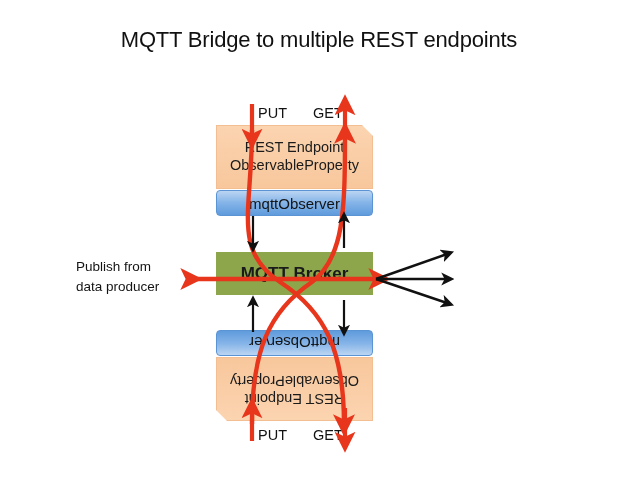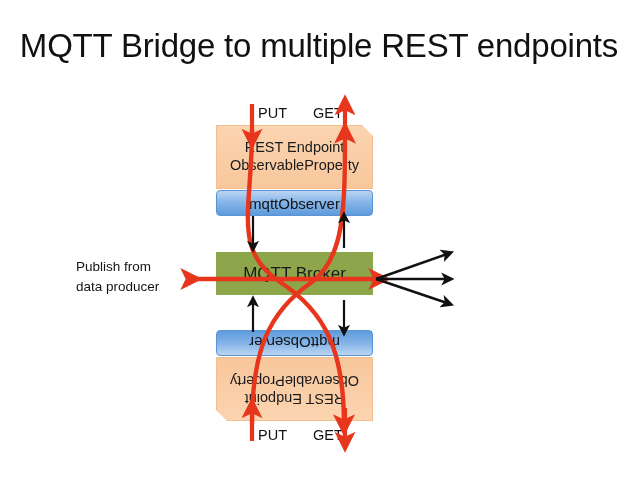--- a/index.html
+++ b/index.html
@@ -17,21 +17,21 @@
     color: #1a1a1a;
   }
 
   
   #title {
     position: absolute;
     left: 0;
     top: 27px;
     width: 638px;
     text-align: center;
-    font-size: 33px;
+    font-size: 22px;
     font-weight: 400;
     letter-spacing: -0.2px;
     color: #111111;
     white-space: nowrap;
   }
 
   
   .rest-box {
     position: absolute;
     left: 216px;
@@ -70,20 +70,21 @@
     left: 216px;
     top: 252px;
     width: 157px;
     height: 43px;
     background: #8DA64B;
     display: flex;
     align-items: center;
     justify-content: center;
     font-size: 17px;
     color: #1a1a1a;
+    font-weight: bold;
   }
 
   
   #rest-top   { top: 125px; }
   #obs-top    { top: 190px; }
   
   #obs-bottom { top: 330px;  transform: rotate(180deg); }
   #rest-bottom{ top: 357px;  transform: rotate(180deg); }
 
   

